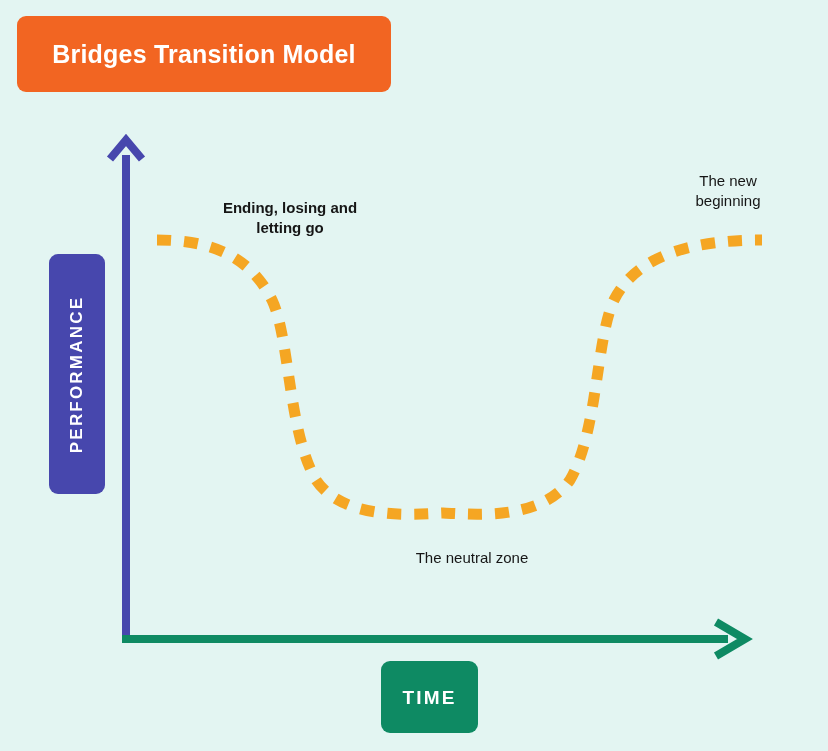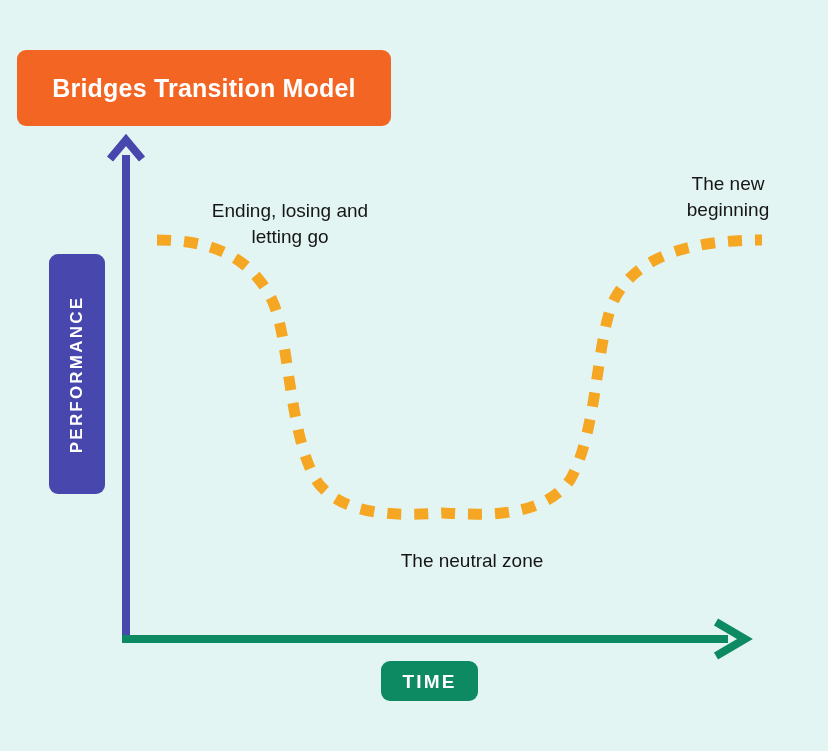--- a/index.html
+++ b/index.html
@@ -68,50 +68,51 @@
     white-space: nowrap;
     transform: rotate(-90deg);
     line-height: 1;
   }
 
   #time-badge {
     position: absolute;
     left: 381px;
     top: 661px;
     width: 97px;
-    height: 40px;
+    height: 72px;
     background: #0e8a63;
     border-radius: 9px;
     display: flex;
     align-items: center;
     justify-content: center;
     box-sizing: border-box;
   }
   #time-label {
     color: #ffffff;
     font-size: 19px;
     font-weight: bold;
     letter-spacing: 2.2px;
     white-space: nowrap;
     line-height: 1;
   }
 
   
   .annotation {
     position: absolute;
     color: #161616;
-    font-size: 19px;
+    font-size: 15px;
     line-height: 1.35;
     text-align: center;
     white-space: pre-line;
   }
   #ann-ending {
     left: 192px;
     top: 198px;
     width: 196px;
+    font-weight: bold;
   }
   #ann-new-beginning {
     left: 648px;
     top: 171px;
     width: 160px;
   }
   #ann-neutral {
     left: 376px;
     top: 548px;
     width: 192px;
@@ -132,21 +133,21 @@
 
   <path id="transition-curve" d="M 157 240
            C 205 240, 248 252, 272 300
            C 290 338, 288 432, 316 480
            C 344 522, 418 514, 443 513
            C 470 514, 540 522, 570 480
            C 598 432, 596 338, 614 300
            C 638 252, 700 240, 762 240" fill="none" stroke="#f5a623" stroke-width="11" stroke-linecap="butt" stroke-dasharray="14 13"></path>
 </svg>
 
-<div id="title-banner" style="background: rgb(242, 101, 34); margin-top: 34px;">
+<div id="title-banner" style="background: rgb(242, 101, 34);">
   <span id="title-text" style="color: rgb(255, 255, 255);">Bridges Transition Model</span>
 </div>
 
 <div id="perf-badge" style="background: rgb(71, 71, 173);">
   <span id="perf-label" style="color: rgb(255, 255, 255);">PERFORMANCE</span>
 </div>
 
 <div id="time-badge" style="background: rgb(14, 138, 99);">
   <span id="time-label" style="color: rgb(255, 255, 255);">TIME</span>
 </div>

